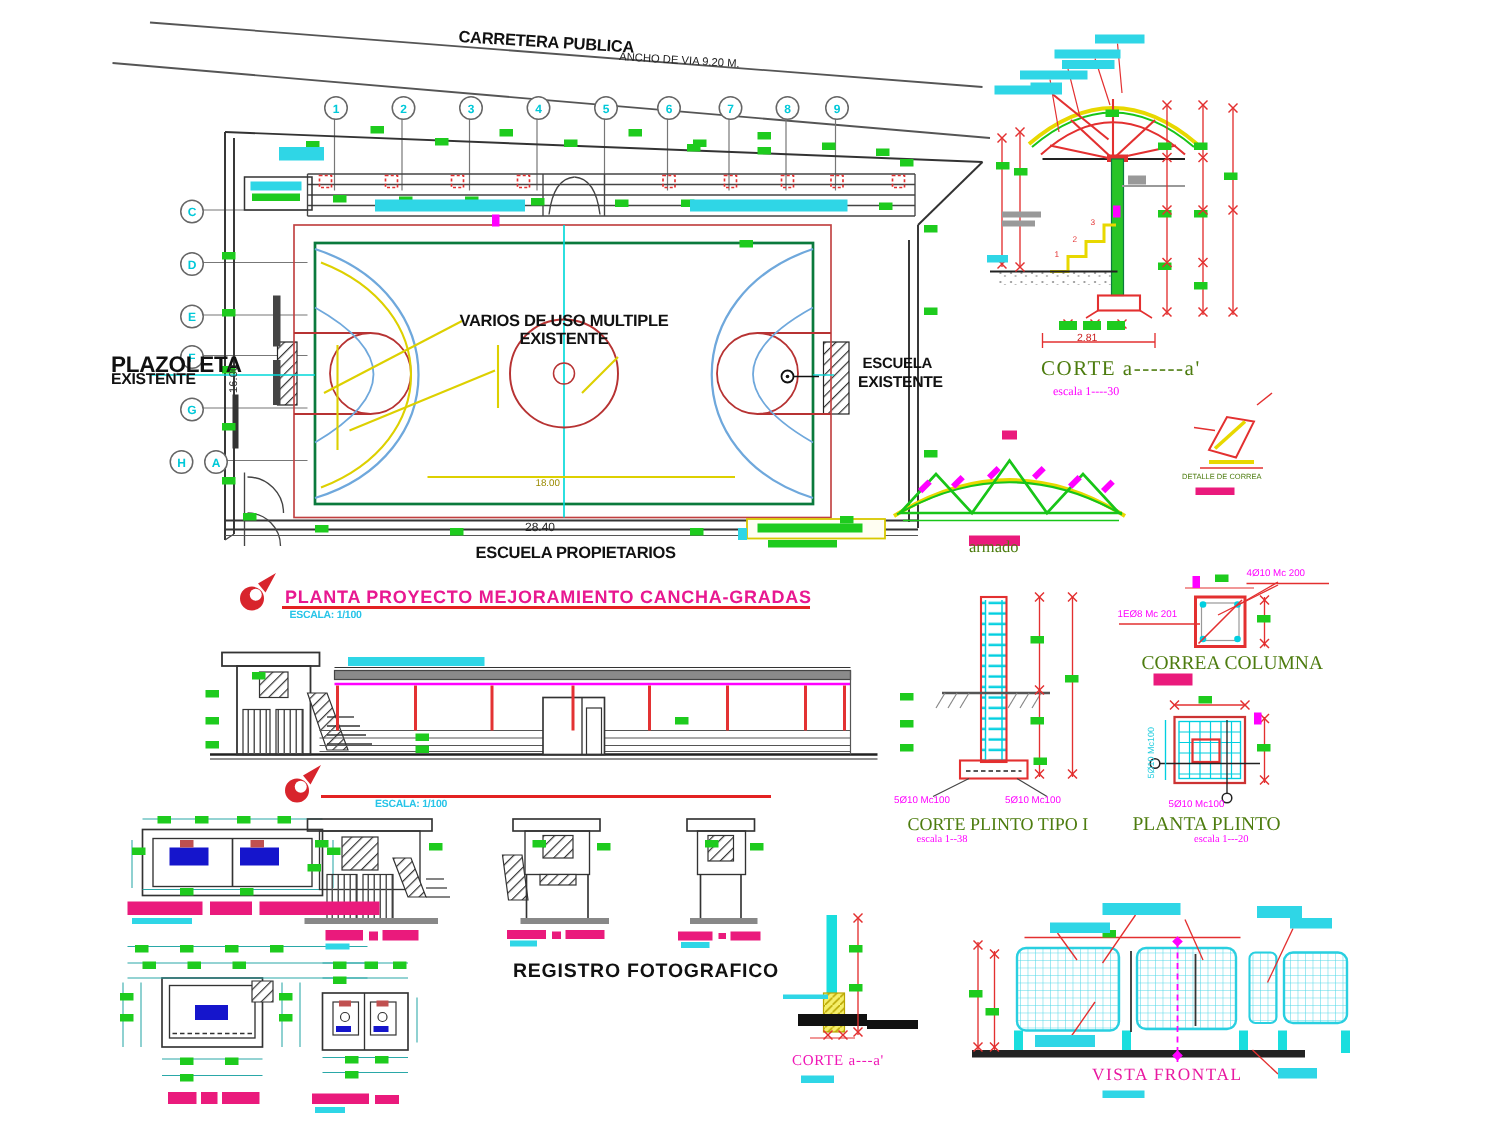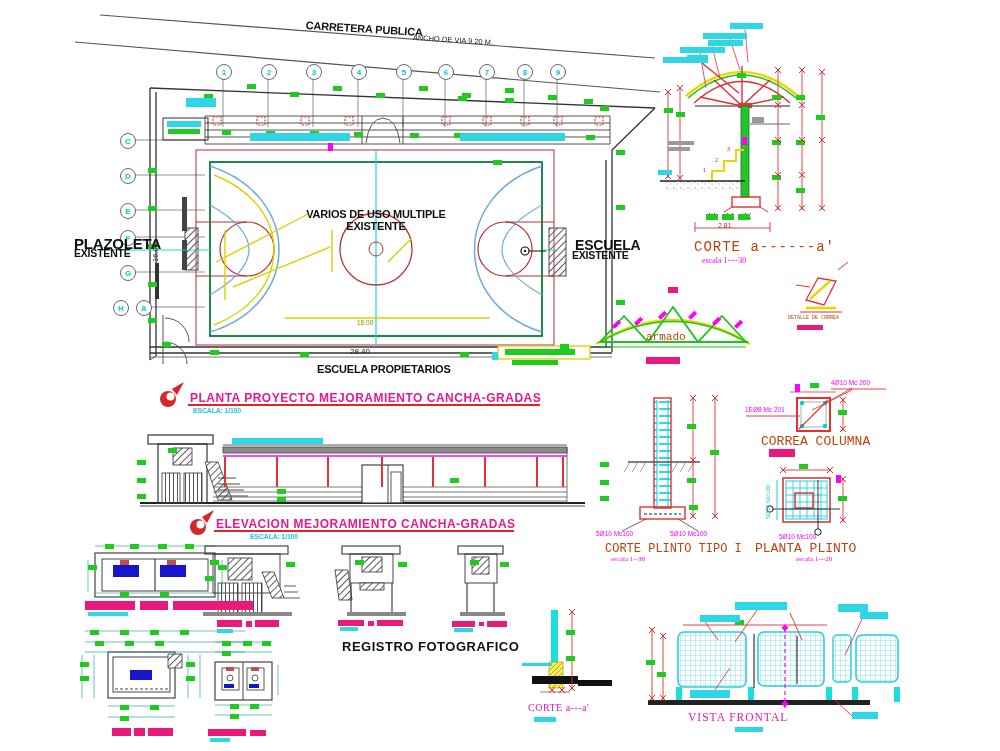--- a/index.html
+++ b/index.html
@@ -2,21 +2,21 @@
 <html><head>
 <meta charset="utf-8">
 <style>
   html,body{margin:0;padding:0;background:#fff;}
   .canvas{position:relative;width:1000px;height:751px;background:#fff;overflow:hidden;
           font-family:"Liberation Sans",sans-serif;}
   svg{position:absolute;left:0;top:0;}
   .t{position:absolute;white-space:nowrap;line-height:1;}
   .bold{font-weight:bold;letter-spacing:-0.2px;color:#111;}
   .serif{font-family:"Liberation Serif",serif;}
-  .cy{color:#c2410c;font-family:Liberation Mono, monospace;}
+  .cy{color:#4d7c0f;}
   .mg{color:#ff00ff;}
   .mgd{color:#e81890;}
   .rot{transform:rotate(3.5deg);transform-origin:left top;}
   .vrot{transform:rotate(-90deg);transform-origin:left top;}
   .bubble{position:absolute;width:14px;height:14px;border:1.3px solid #666;border-radius:50%;
           background:#fff;color:#00c9d9;font-size:8px;font-weight:bold;
           display:flex;align-items:center;justify-content:center;}
   .uline{position:absolute;height:2px;background:#e32222;}
 </style>
 </head>
@@ -740,56 +740,55 @@
 
   <div class="t bold rot" style="left:306px;top:20px;font-size:11px">CARRETERA PUBLICA</div>
   <div class="t rot" style="left:413px;top:34px;font-size:7.5px;color:#222">ANCHO DE VIA 9.20 M.</div>
 
   <div class="t bold" style="left:280px;top:209px;width:192px;text-align:center;font-size:11px">VARIOS DE USO MULTIPLE</div>
   <div class="t bold" style="left:280px;top:221px;width:192px;text-align:center;font-size:11px">EXISTENTE</div>
 
   <div class="t bold" style="left:74px;top:236px;font-size:15px">PLAZOLETA</div>
   <div class="t bold" style="left:74px;top:248px;font-size:10.5px">EXISTENTE</div>
 
-  <div class="t bold" style="left:575px;top:238px;font-size:14px">ESCUELA</div>
+  <div class="t bold" style="left:575px;top:238px;font-size:10px">ESCUELA</div>
   <div class="t bold" style="left:572px;top:250px;font-size:10.5px">EXISTENTE</div>
 
   <div class="t bold" style="left:317px;top:364px;font-size:11px">ESCUELA PROPIETARIOS</div>
   <div class="t" style="left:350px;top:348px;font-size:8px;color:#222">28.40</div>
   <div class="t" style="left:357px;top:320px;font-size:6.5px;color:#9a8a00">18.00</div>
   <div class="t vrot" style="left:152px;top:262px;font-size:7.5px;color:#333">16.00</div>
 
   <div class="t bold mgd" style="left:190px;top:392px;font-size:12px;letter-spacing:.5px">PLANTA PROYECTO MEJORAMIENTO CANCHA-GRADAS</div>
   <div class="uline" style="left:188px;top:404px;width:352px"></div>
   <div class="t bold" style="left:193px;top:407px;font-size:7px;color:#27c4e8">ESCALA: 1/100</div>
 
-  <div class="t bold mgd" style="left:216px;top:518px;font-size:12px;letter-spacing:.5px">ELEVACION MEJORAMIENTO CANCHA-GRADAS</div>
   <div class="uline" style="left:214px;top:530px;width:300px"></div>
   <div class="t bold" style="left:250px;top:533px;font-size:7px;color:#27c4e8">ESCALA: 1/100</div>
 
   <div class="t serif cy" style="left:694px;top:240px;font-size:14px;letter-spacing:1px">CORTE a------a'</div>
   <div class="t serif mg" style="left:702px;top:257px;font-size:8px">escala  1----30</div>
   <div class="t" style="left:718px;top:222px;font-size:7px;color:#cc2222">2.81</div>
   <div class="t" style="left:703px;top:168px;font-size:5.5px;color:#e33030">1</div>
   <div class="t" style="left:715px;top:158px;font-size:5.5px;color:#e33030">2</div>
   <div class="t" style="left:727px;top:147px;font-size:5.5px;color:#e33030">3</div>
 
-  <div class="t serif cy" style="left:646px;top:332px;font-size:11px">armado</div>
+  <div class="t serif cy" style="left:646px;top:360px;font-size:11px">armado</div>
   <div class="t cy" style="left:788px;top:316px;font-size:5px">DETALLE DE CORREA</div>
 
   <div class="t serif cy" style="left:605px;top:543px;font-size:12px">CORTE  PLINTO TIPO I</div>
   <div class="t serif mg" style="left:611px;top:556px;font-size:7px">escala  1--38</div>
   <div class="t mg" style="left:596px;top:531px;font-size:6.5px">5Ø10 Mc100</div>
   <div class="t mg" style="left:670px;top:531px;font-size:6.5px">5Ø10 Mc100</div>
 
   <div class="t mg" style="left:831px;top:380px;font-size:6.5px">4Ø10 Mc 200</div>
   <div class="t mg" style="left:745px;top:407px;font-size:6.5px">1EØ8 Mc 201</div>
   <div class="t serif cy" style="left:761px;top:435px;font-size:13px">CORREA COLUMNA</div>
 
   <div class="t vrot" style="left:765px;top:519px;font-size:6px;color:#29cfe0">5Ø10 Mc100</div>
   <div class="t mg" style="left:779px;top:534px;font-size:6.5px">5Ø10 Mc100</div>
   <div class="t serif cy" style="left:755px;top:542px;font-size:13px">PLANTA PLINTO</div>
   <div class="t serif mg" style="left:796px;top:556px;font-size:7px">escala  1---20</div>
 
   <div class="t bold" style="left:342px;top:640px;font-size:13px;letter-spacing:.5px">REGISTRO FOTOGRAFICO</div>
   <div class="t serif" style="left:528px;top:703px;font-size:10px;color:#f016b6;letter-spacing:.5px">CORTE a---a'</div>
-  <div class="t serif" style="left:688px;top:712px;font-size:11.5px;color:#e818a0;letter-spacing:1px">VISTA FRONTAL</div>
+  <div class="t serif" style="left:728px;top:712px;font-size:11.5px;color:#e818a0;letter-spacing:1px">VISTA FRONTAL</div>
 </div>
 
 </body></html>

